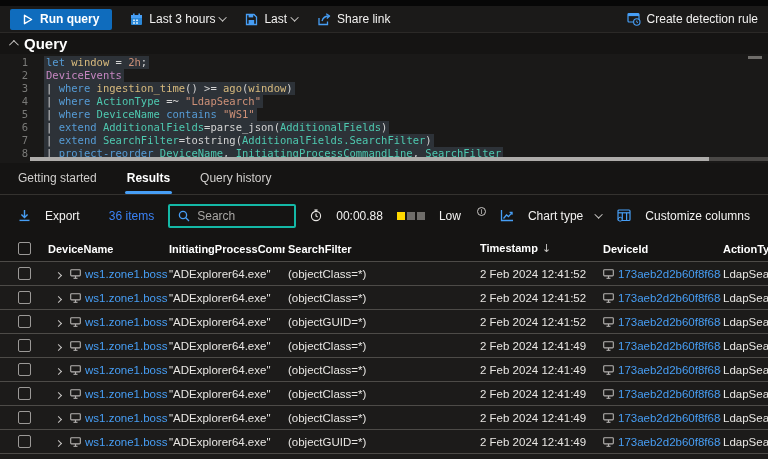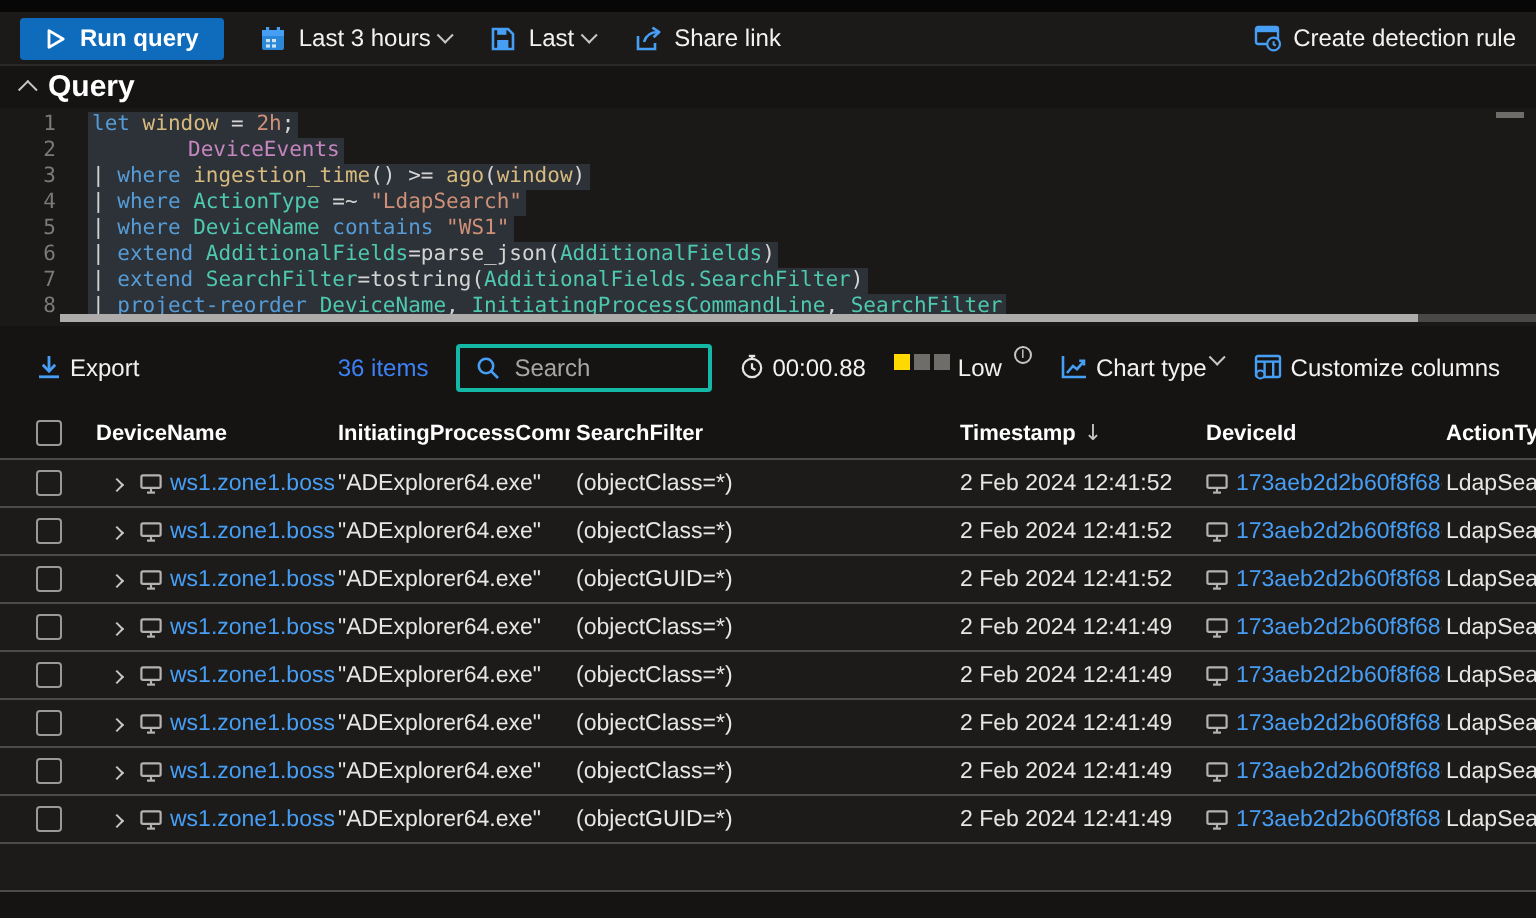--- a/index.html
+++ b/index.html
@@ -27,34 +27,34 @@
   
   .query-head { height:21px; display:flex; align-items:center; gap:8px; padding:0 9px; }
   .chev-up { width:7px; height:7px; border-left:1.6px solid #c8c6c4; border-bottom:1.6px solid #c8c6c4;
              transform:rotate(135deg) translateY(-2px); display:inline-block; }
   .query-title { font-weight:bold; color:#fff; font-size:15px; }
   .editor { position:relative; height:109px; background:#1a1918; padding-top:2px; }
   .code-line { display:flex; font-family:"DejaVu Sans Mono", monospace; font-size:10.5px; line-height:13px; height:13px; }
   .lnum { width:44px; text-align:right; padding-right:16px; color:#7a7a78; flex:0 0 auto; }
   .ltext { background:#2d3238; white-space:pre; padding:0 2px; }
   .tk-kw{color:#569cd6;} .tk-fn{color:#d7ba7d;} .tk-num{color:#ce9178;}
-  .tk-tbl{color:#c586c0;margin-left:48px;} .tk-col{color:#4ec9b0;} .tk-str{color:#ce9178;} .tk-pl{color:#d4d4d4;}
+  .tk-tbl{color:#c586c0;} .tk-col{color:#4ec9b0;} .tk-str{color:#ce9178;} .tk-pl{color:#d4d4d4;}
   .mini-vscroll { position:absolute; top:2px; right:6px; width:14px; height:3px; background:#6f6d6a; }
   .hscroll { position:absolute; left:30px; right:0; bottom:2px; height:4px; background:#4a4846; }
   .hscroll-thumb { height:4px; width:92%; background:#aeacaa; }
   
   .tabbar { height:32px; display:flex; align-items:flex-end; gap:30px; padding:0 18px;
             border-bottom:1px solid #34322f; }
   .tab { padding-bottom:9px; color:#d0cecc; cursor:pointer; position:relative; }
   .tab.active { color:#fff; font-weight:bold; }
   .tab.active::after { content:""; position:absolute; left:-2px; right:-2px; bottom:0;
             height:3px; background:#479ef5; border-radius:2px; }
   
   .res-toolbar { height:41px; display:flex; align-items:center; padding:0 18px 0 18px; gap:14px; }
-  .rt-item { display:flex; align-items:flex-start; gap:4px; color:#f3f2f1; cursor:pointer; white-space:nowrap; }
+  .rt-item { display:flex; align-items:center; gap:14px; color:#f3f2f1; cursor:pointer; white-space:nowrap; }
   .items-count { color:#3b82f6; }
   .searchbox { display:flex; align-items:center; gap:7px; width:128px; height:24px;
                border:2px solid #14b8a6; border-radius:2px; padding:0 8px; background:transparent; }
   .searchbox input { background:transparent; border:none; outline:none; color:#e8e6e3;
                font-family:inherit; font-size:12px; width:80px; }
   .searchbox input::placeholder { color:#a8a6a4; }
   .perf-squares { display:flex; gap:2px; }
   .perf-squares span { width:8px; height:8px; display:inline-block; }
   .sup-info { font-size:8px; vertical-align:super; color:#c8c6c4; border:1px solid #c8c6c4;
               border-radius:50%; width:9px; height:9px; display:inline-flex; align-items:center;
@@ -184,20 +184,25 @@
           <span class="lnum">8</span>
           <span class="ltext"><span class="tk-pl">| </span><span class="tk-kw">project-reorder</span><span class="tk-pl"> </span><span class="tk-col">DeviceName</span><span class="tk-pl">, </span><span class="tk-col">InitiatingProcessCommandLine</span><span class="tk-pl">, </span><span class="tk-col">SearchFilter</span></span>
         </div>
       </div>
     <div class="mini-vscroll"></div>
     <div class="hscroll">
       <div class="hscroll-thumb"></div>
     </div>
   </div>
 
+  <div class="tabbar">
+    <div class="tab">Getting started</div>
+    <div class="tab active">Results</div>
+    <div class="tab">Query history</div>
+  </div>
 
   <div class="res-toolbar">
     <div class="rt-item">
       <span>
         <svg width="13" height="13" viewBox="0 0 13 13">
             <path d="M6.5 1v7" stroke="#479ef5" stroke-width="1.4" fill="none"></path>
             <path d="M3.4 5.4 6.5 8.6 9.6 5.4" stroke="#479ef5" stroke-width="1.4" fill="none"></path>
             <path d="M1.5 11.4h10" stroke="#479ef5" stroke-width="1.4"></path>
           </svg>
       </span>

